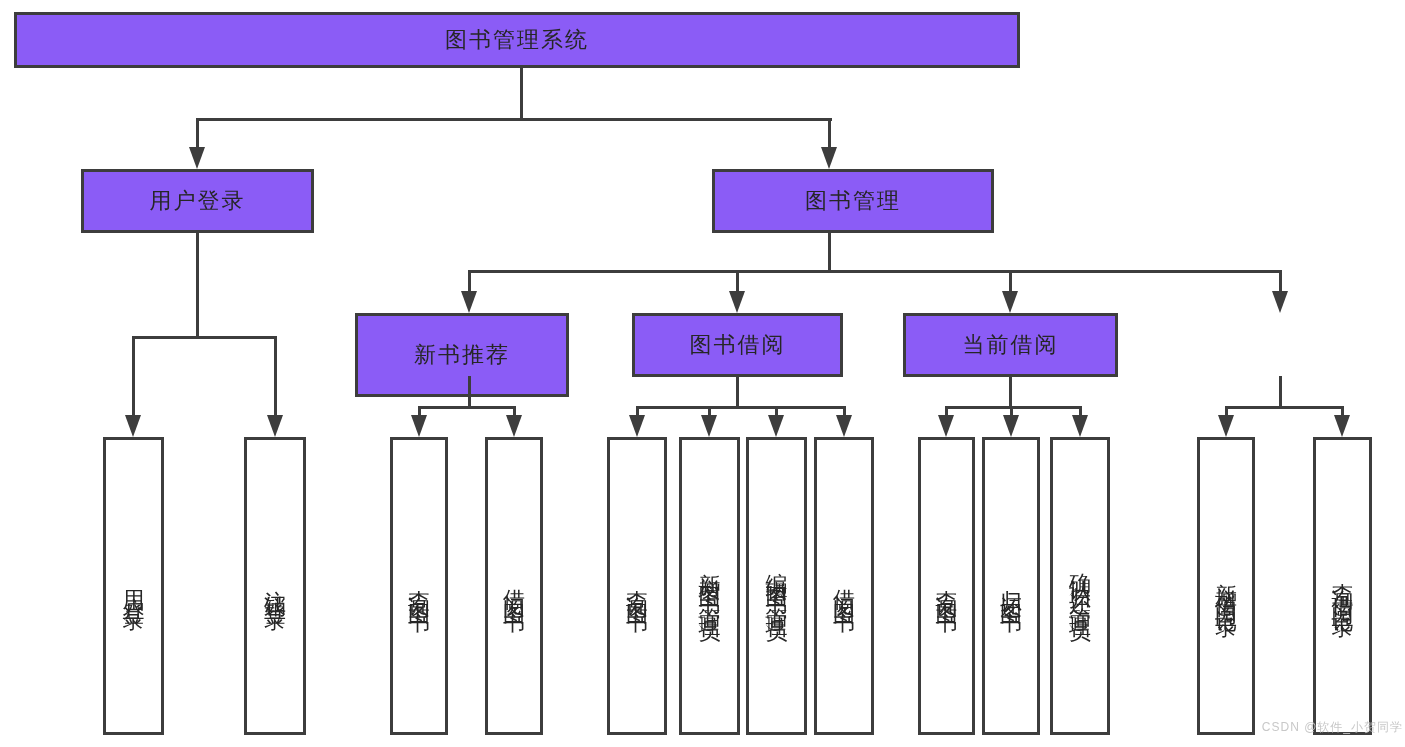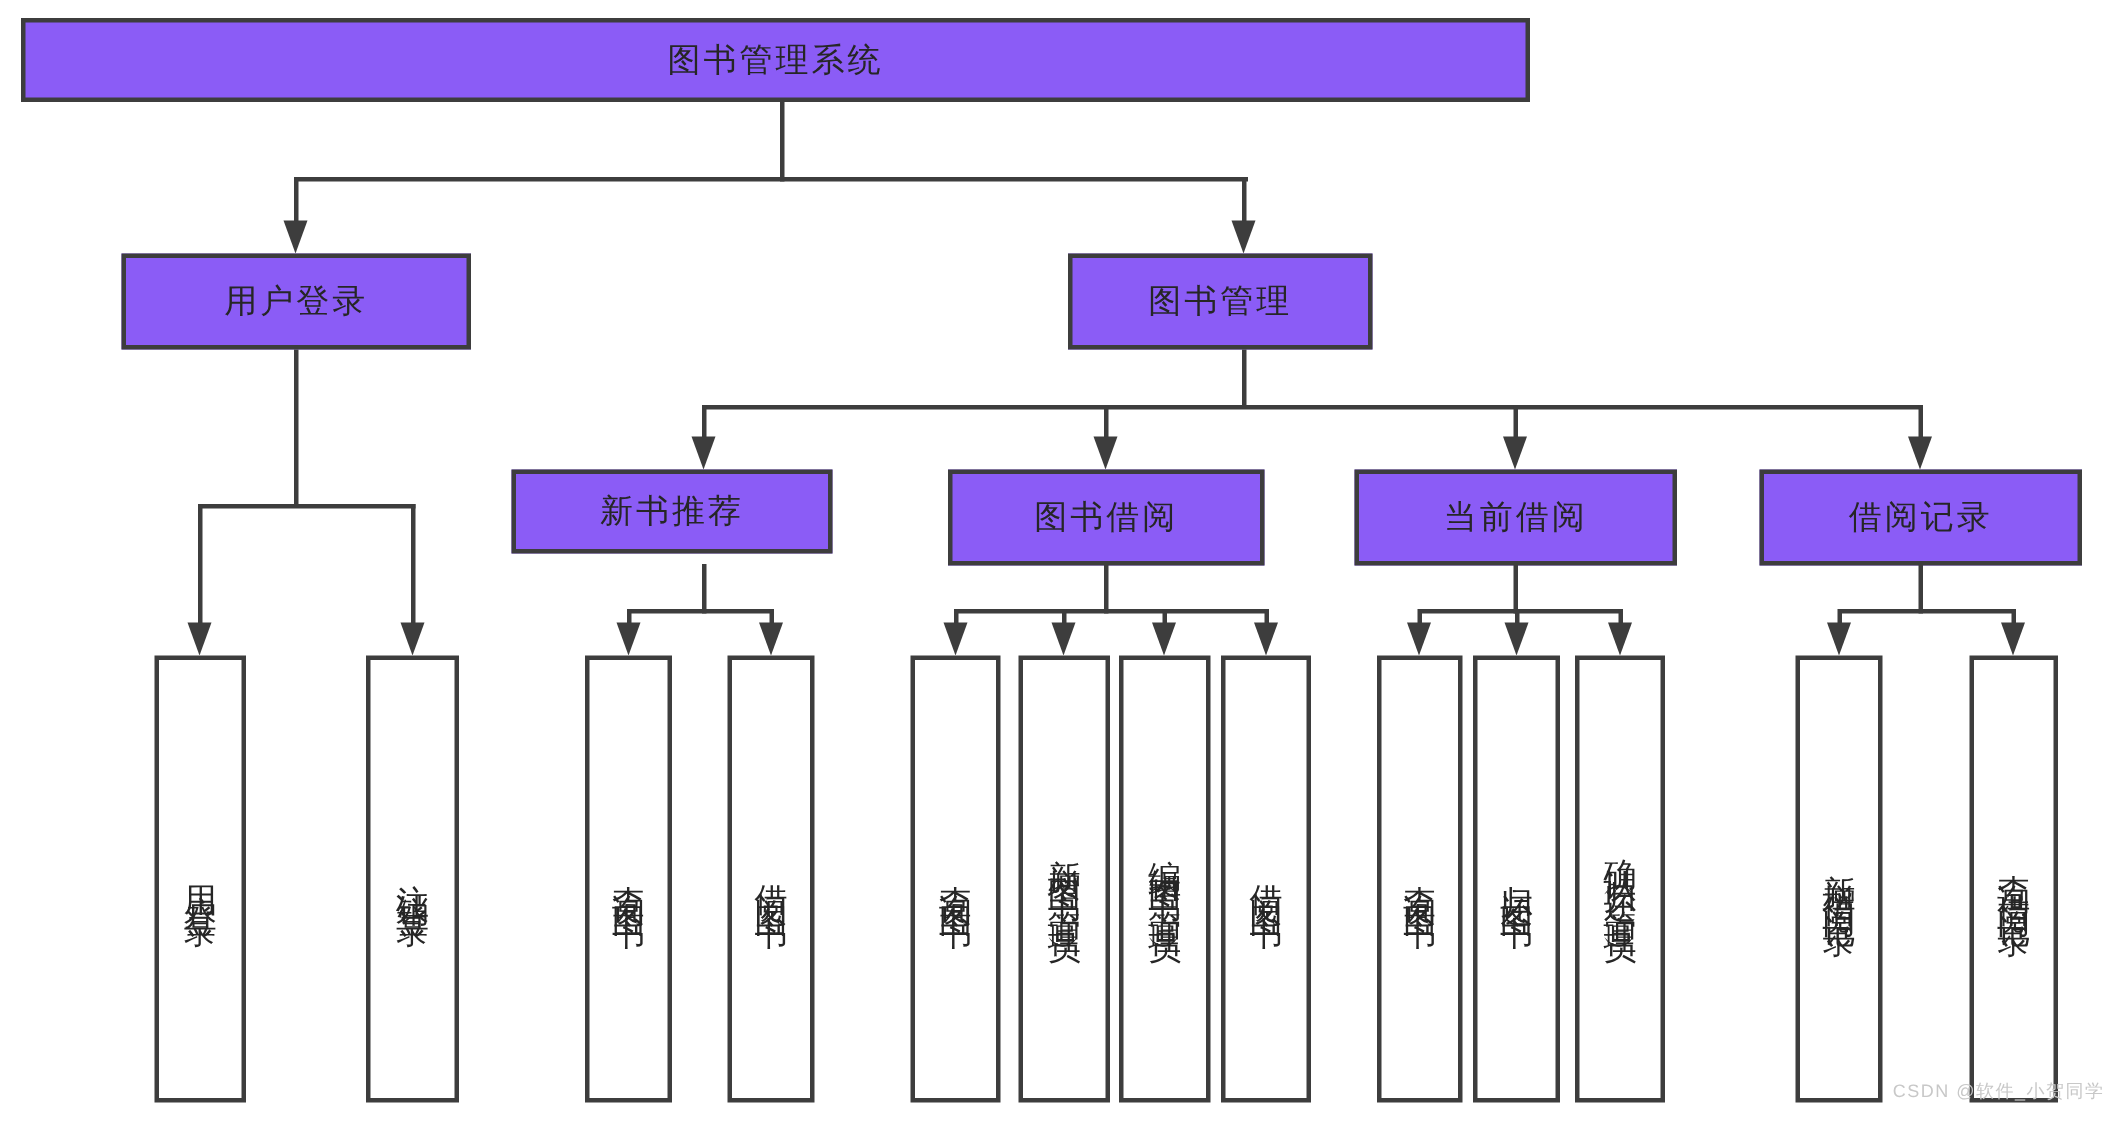--- a/index.html
+++ b/index.html
@@ -63,21 +63,21 @@
   <div class="vline" style="left:520px;top:68px;height:53px"></div>
   <div class="hline" style="left:196px;top:118px;width:636px"></div>
   <div class="vline" style="left:196px;top:118px;height:33px"></div>
   <div class="arrow" style="left:189px;top:147px"></div>
   <div class="vline" style="left:828px;top:118px;height:33px"></div>
   <div class="arrow" style="left:821px;top:147px"></div>
 
   <div class="box" style="left:81px;top:169px;width:233px;height:64px">
     <span>用户登录</span>
   </div>
-  <div class="box" style="left:712px;top:169px;width:203px;height:64px">
+  <div class="box" style="left:712px;top:169px;width:282px;height:64px">
     <span>图书管理</span>
   </div>
 
   <div class="vline" style="left:196px;top:233px;height:105px"></div>
   <div class="hline" style="left:132px;top:336px;width:145px"></div>
   <div class="vline" style="left:132px;top:336px;height:83px"></div>
   <div class="arrow" style="left:125px;top:415px"></div>
   <div class="vline" style="left:274px;top:336px;height:83px"></div>
   <div class="arrow" style="left:267px;top:415px"></div>
 
@@ -85,31 +85,28 @@
   <div class="hline" style="left:468px;top:270px;width:814px"></div>
   <div class="vline" style="left:468px;top:270px;height:27px"></div>
   <div class="arrow" style="left:461px;top:291px"></div>
   <div class="vline" style="left:736px;top:270px;height:27px"></div>
   <div class="arrow" style="left:729px;top:291px"></div>
   <div class="vline" style="left:1009px;top:270px;height:27px"></div>
   <div class="arrow" style="left:1002px;top:291px"></div>
   <div class="vline" style="left:1279px;top:270px;height:27px"></div>
   <div class="arrow" style="left:1272px;top:291px"></div>
 
-  <div class="box" style="left:341px;top:313px;width:214px;height:56px">
+  <div class="box" style="left:355px;top:313px;width:214px;height:84px">
     <span>新书推荐</span>
   </div>
   <div class="box" style="left:903px;top:313px;width:215px;height:64px">
     <span>当前借阅</span>
   </div>
   <div class="box" style="left:632px;top:313px;width:211px;height:64px">
     <span>图书借阅</span>
-  </div>
-  <div class="box" style="left:1173px;top:313px;width:215px;height:64px">
-    <span>借阅记录</span>
   </div>
 
   <div class="vline" style="left:468px;top:376px;height:33px"></div>
   <div class="hline" style="left:419px;top:406px;width:96px"></div>
   <div class="vline" style="left:418px;top:406px;height:17px"></div>
   <div class="arrow" style="left:411px;top:415px"></div>
   <div class="vline" style="left:513px;top:406px;height:17px"></div>
   <div class="arrow" style="left:506px;top:415px"></div>
 
   <div class="vline" style="left:736px;top:376px;height:33px"></div>

